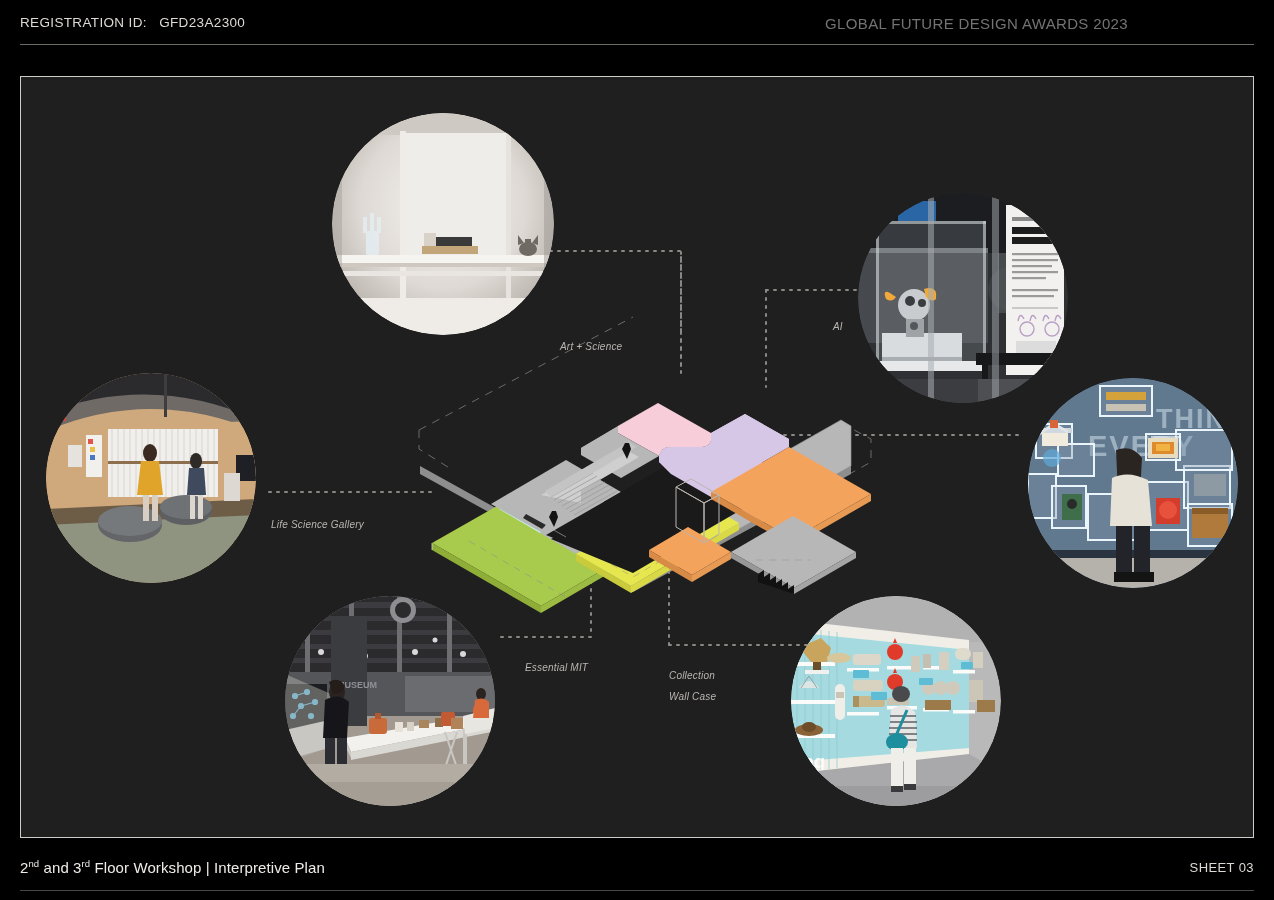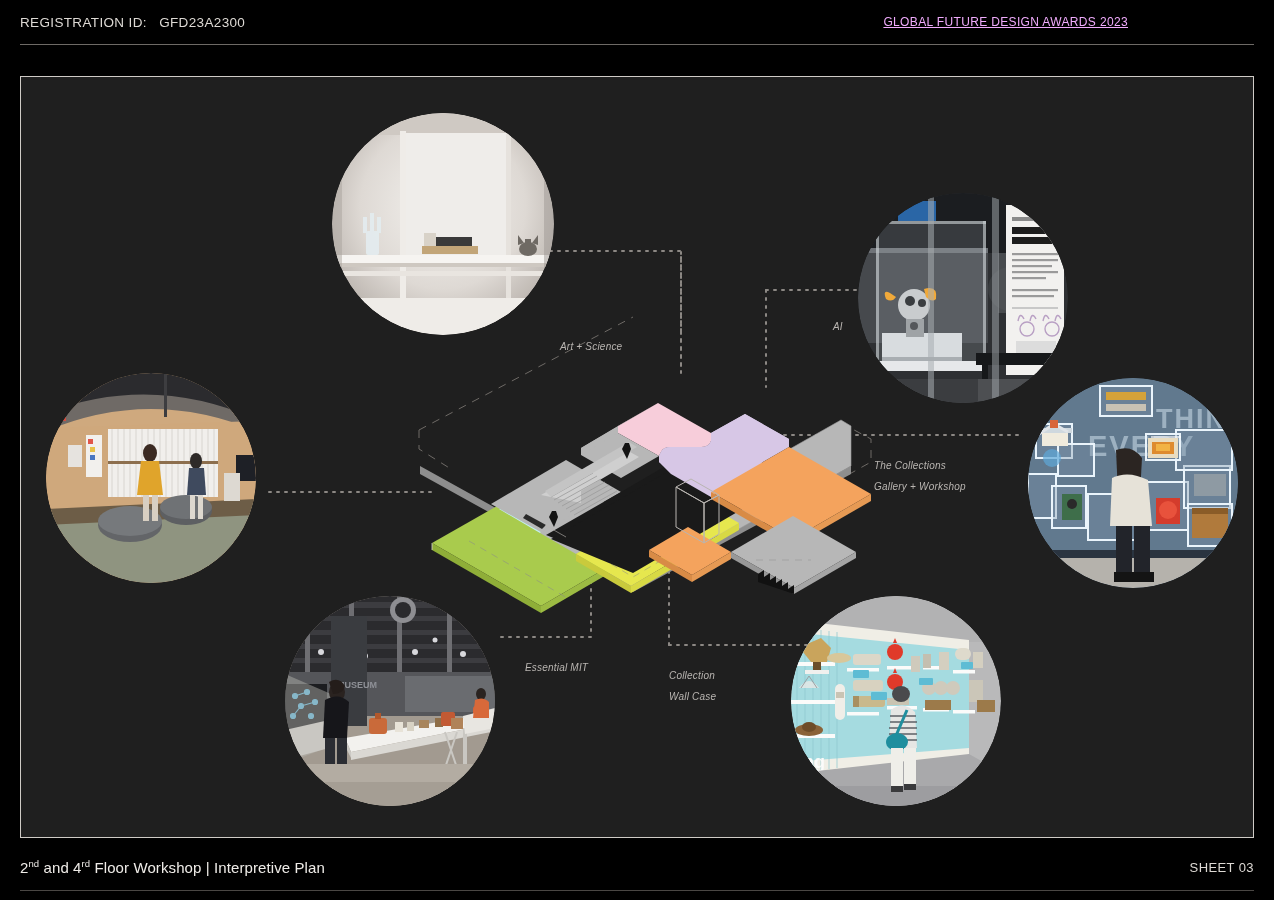--- a/index.html
+++ b/index.html
@@ -15,21 +15,21 @@
   
   .hdr {
     position:absolute; left:0; top:0; width:1148px; height:48px;
   }
   .hdr-reg {
     position:absolute; left:20px; top:15px;
     font-size:13.5px; letter-spacing:0.35px; color:#ddd9d4; white-space:nowrap;
   }
   .hdr-awards {
     position:absolute; right:20px; top:15px;
-    font-size:12px; letter-spacing:0.35px; color:#f0abfc; white-space:nowrap;text-decoration:underline;
+    font-size:15px; letter-spacing:0.35px; color:#737373; white-space:nowrap;
   }
   .hdr-rule {
     position:absolute; left:20px; top:44px; width:1234px; height:1px;
     background:#6e6a66;
   }
 
   
   .ftr-title {
     position:absolute; left:20px; top:858px;
     font-size:15px; letter-spacing:0.1px; color:#efece8; white-space:nowrap;
@@ -708,34 +708,33 @@
   </div>
 
   <div class="lbl" style="left:539px; top:238px;">
     <span>Art + Science</span>
   </div>
 
   <div class="lbl" style="left:812px; top:218px;">
     <span>AI</span>
   </div>
 
-
-  <div class="lbl" style="left:853px; top:357px;">
-    <span>The Collections
-Gallery + Workshop</span>
-  </div>
+  <div class="lbl" style="left:250px; top:416px;">
+    <span>Life Science Gallery</span>
+  </div>
+
 
   <div class="lbl" style="left:504px; top:559px;">
     <span>Essential MIT</span>
   </div>
 
   <div class="lbl" style="left:648px; top:567px;">
     <span>Collection
 Wall Case</span>
   </div>
 
 </div>
 
 <div class="ftr-title">
-  <span>2</span><sup>nd</sup><span> and 4</span><sup>rd</sup><span> Floor Workshop | Interpretive Plan</span>
+  <span>2</span><sup>nd</sup><span> and 3</span><sup>rd</sup><span> Floor Workshop | Interpretive Plan</span>
 </div>
 <div class="ftr-sheet">SHEET 03</div>
 <div class="ftr-rule"></div>
 
 </body></html>

